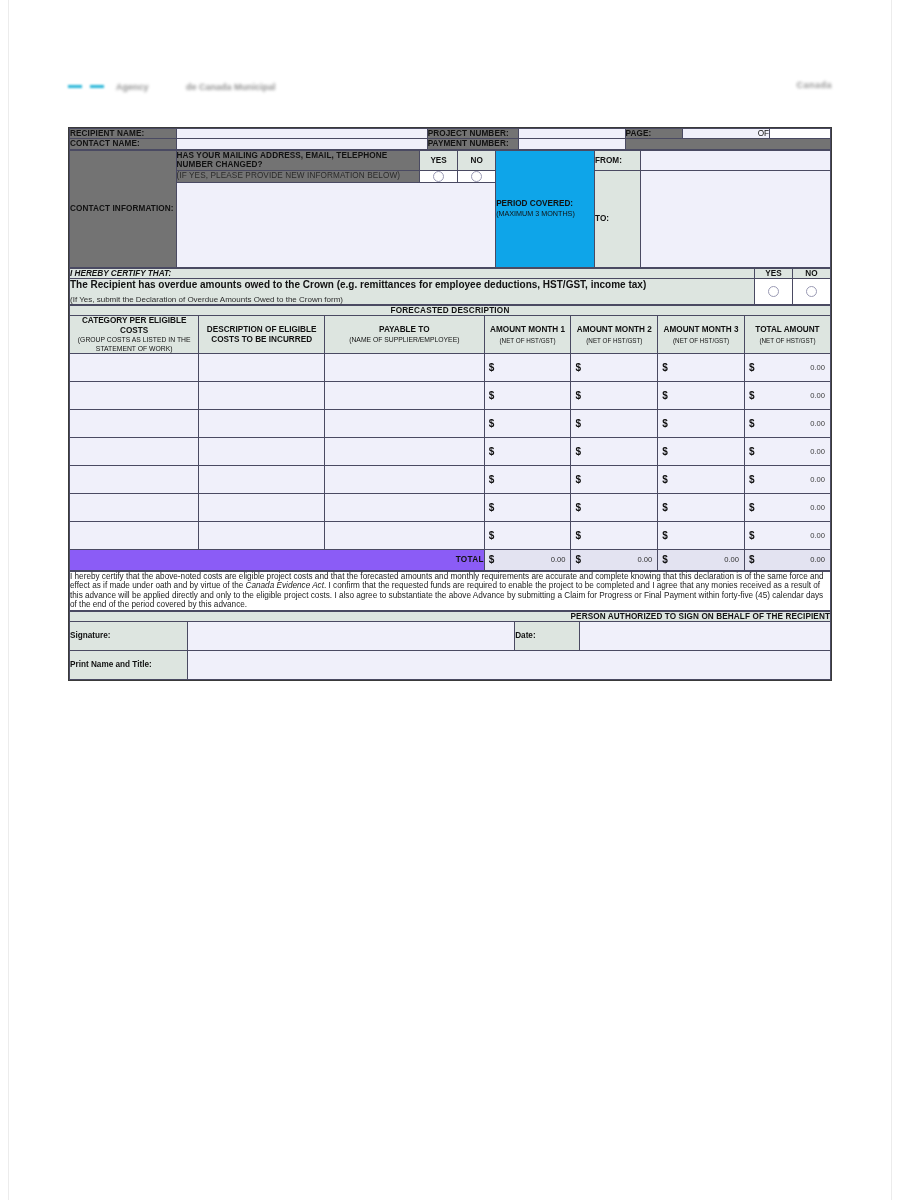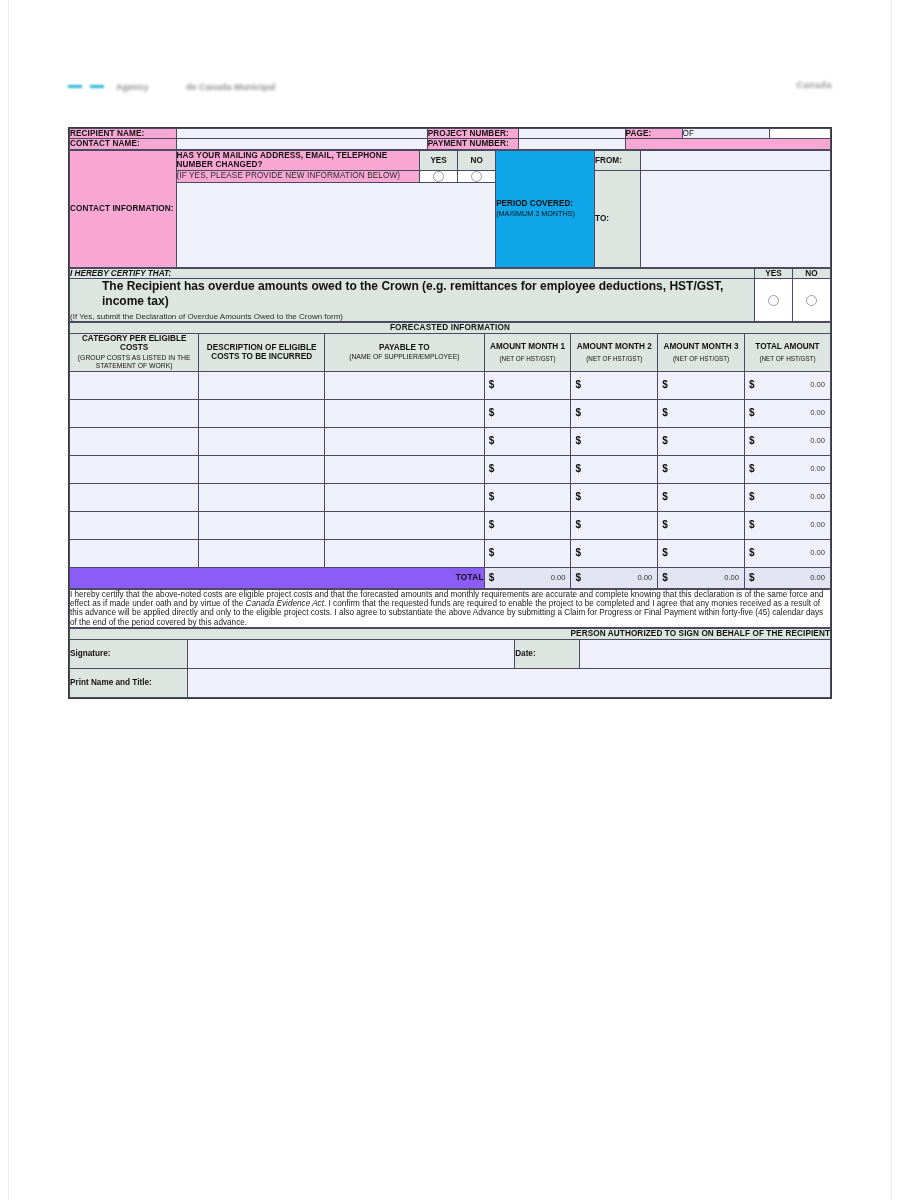--- a/index.html
+++ b/index.html
@@ -87,21 +87,21 @@
   table.grid td {
     border: 1px solid #4a4a62;
     padding: 0;
     vertical-align: middle;
     font-size: 8.2px;
     line-height: 1.15;
   }
 
   
   .lbl {
-    background: #f9a8d4;
+    background: #737373;
     font-weight: bold;
     font-size: 8.2px;
     letter-spacing: .1px;
     padding: 4px 6px;
     font-variant: small-caps;
     text-transform: uppercase;
   }
   .fill  { background: #f0f0fa; }
   .white { background: #ffffff; }
   .band {
@@ -178,23 +178,22 @@
     padding: 7px 8px;
     text-transform: uppercase;
     font-style: italic;
   }
   .certify-stmt {
     background: #dde5e0;
     padding: 8px 10px;
   }
   .certify-stmt .main {
     font-weight: bold;
-    font-size: 12px;
+    font-size: 10px;
     line-height: 1.25;
-    padding-left: 32px;
   }
   .certify-stmt .note {
     font-size: 8px;
     margin-top: 3px;
     color: #2b2b2b;
   }
 
   .col-head {
     background: #dde5e0;
     text-align: center;
@@ -300,21 +299,21 @@
   .period-lbl {
     background: #0ea5e9;
     font-weight: bold;
     font-size: 8.4px;
     padding: 4px 6px;
     text-transform: uppercase;
     margin-top: 48px;
   }
   .page-of {
     background: #f0f0fa;
-    text-align: left;
+    text-align: right;
     font-weight: normal;
     font-size: 8.6px;
     text-transform: uppercase;
   }
 </style>
 </head>
 <body>
 
 <div class="page">
 
@@ -430,21 +429,21 @@
         <col style="width:17.0%">
           <col style="width:16.5%">
           <col style="width:21.0%">
         <col style="width:11.4%">
           <col style="width:11.4%">
           <col style="width:11.4%">
           <col style="width:11.3%">
       </colgroup>
       <tbody>
           <tr>
-        <td class="band section-band" colspan="7">FORECASTED INFORMATION</td>
+        <td class="band section-band" colspan="7">FORECASTED DESCRIPTION</td>
       </tr>
       <tr>
         <td class="col-head">
           <span>CATEGORY PER ELIGIBLE COSTS</span>
           <span class="small">(GROUP COSTS AS LISTED IN THE STATEMENT OF WORK)</span>
         </td>
         <td class="col-head">
           <span>DESCRIPTION OF ELIGIBLE COSTS TO BE INCURRED</span>
         </td>
         <td class="col-head">

